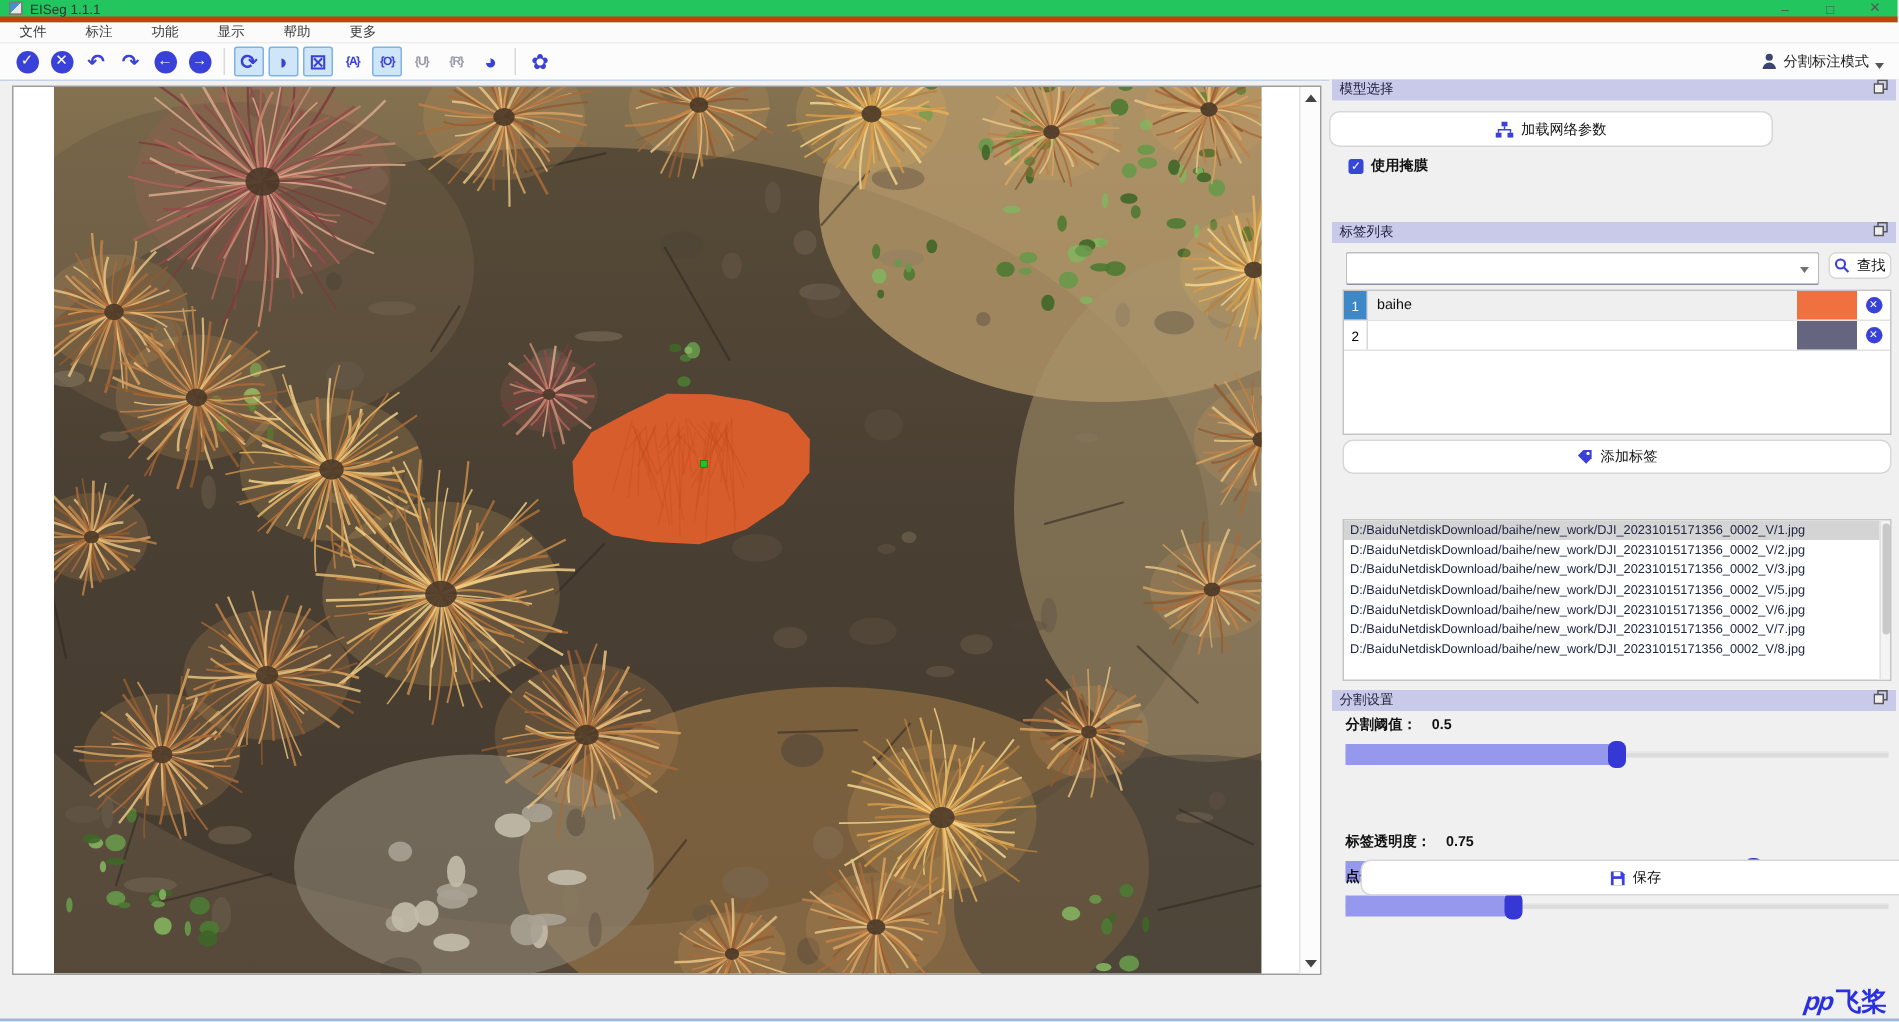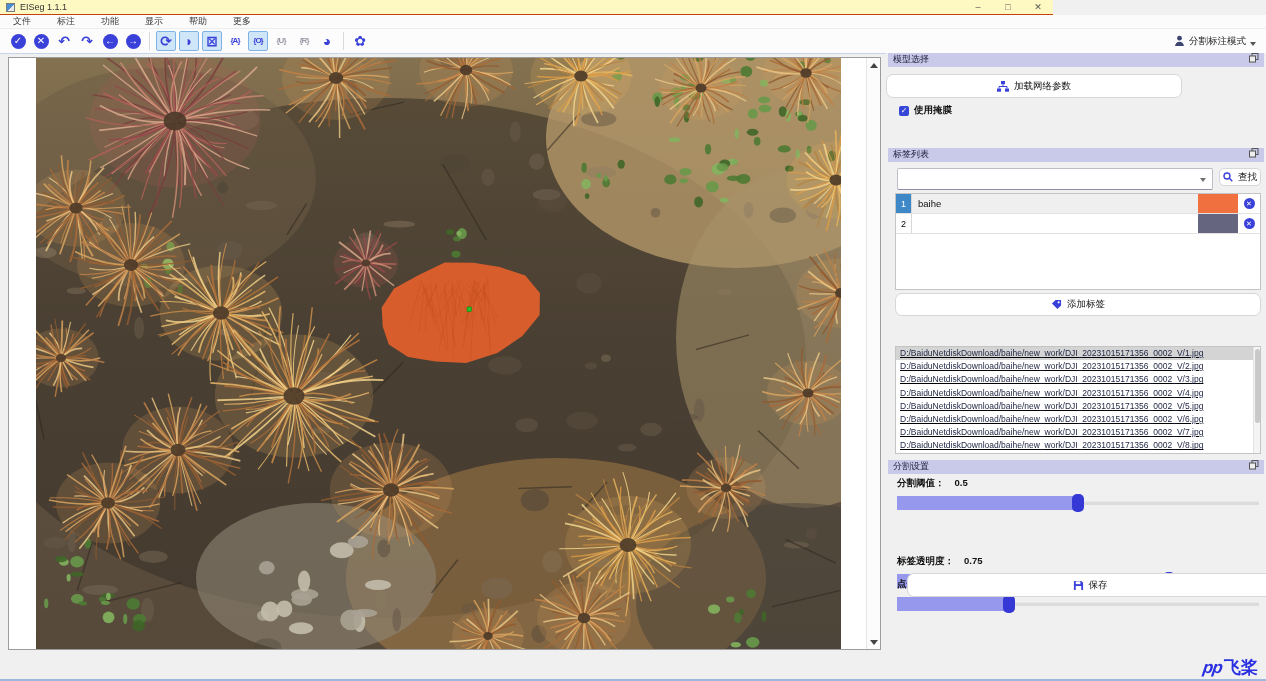--- a/index.html
+++ b/index.html
@@ -1,21 +1,21 @@
 <!DOCTYPE html>
 <html><head>
 <meta charset="utf-8">
 <style>
   * { margin:0; padding:0; box-sizing:border-box; }
   html,body { width:1266px; height:681px; overflow:hidden; }
   body { font-family:"Liberation Sans","DejaVu Sans",sans-serif; background:#f0f0f0; position:relative; }
   .abs { position:absolute; }
 
   
-  .titlebar { left:0; top:0; width:1053px; height:15px; background:#fef9c3; display:flex; align-items:center; border-bottom:1px solid #c2410c;}
+  .titlebar { left:0; top:0; width:1265px; height:15px; background:#22c55e; display:flex; align-items:center; border-bottom:4px solid #c2410c;}
   .app-icon { width:9px; height:9px; margin:0 5px 0 6px; background:linear-gradient(135deg,#4a8fd4 0 50%,#e8e8e8 50% 100%); border:1px solid #7a7a7a; }
   .app-title { font-size:9px; color:#333; }
   .win-controls { margin-left:auto; display:flex; height:100%; }
   .win-btn { width:30px; height:100%; display:flex; align-items:center; justify-content:center; font-size:9px; color:#555; }
 
   
   .menubar { left:0; top:15px; width:1266px; height:14px; background:#fbfbfb; display:flex; align-items:center; border-bottom:1px solid #ededed; }
   .menu-item { font-size:9px; color:#3a3a3a; padding:0 13px; height:100%; display:flex; align-items:center; }
 
   
@@ -1644,26 +1644,25 @@
       </div>
     </div>
   <div class="btn" style="left:9px; top:240px; width:366px; height:23px;">
     <svg class="ic" width="11" height="11" viewBox="0 0 12 12">
       <path d="M1 5 L5 1 H11 V7 L7 11 Z" fill="#3a41d9"></path>
         <circle cx="8.4" cy="3.6" r="1.2" fill="#fff"></circle>
     </svg>
     <span>添加标签</span>
   </div>
 
-  <div class="file-list" style="top:293px; height:108px;text-decoration:underline;">
+  <div class="file-list" style="top:293px; height:108px;">
     <div id="file-rows">
         <div class="file-row sel">D:/BaiduNetdiskDownload/baihe/new_work/DJI_20231015171356_0002_V/1.jpg</div>
         <div class="file-row">D:/BaiduNetdiskDownload/baihe/new_work/DJI_20231015171356_0002_V/2.jpg</div>
         <div class="file-row">D:/BaiduNetdiskDownload/baihe/new_work/DJI_20231015171356_0002_V/3.jpg</div>
-        <div class="file-row">D:/BaiduNetdiskDownload/baihe/new_work/DJI_20231015171356_0002_V/4.jpg</div>
         <div class="file-row">D:/BaiduNetdiskDownload/baihe/new_work/DJI_20231015171356_0002_V/5.jpg</div>
         <div class="file-row">D:/BaiduNetdiskDownload/baihe/new_work/DJI_20231015171356_0002_V/6.jpg</div>
         <div class="file-row">D:/BaiduNetdiskDownload/baihe/new_work/DJI_20231015171356_0002_V/7.jpg</div>
         <div class="file-row">D:/BaiduNetdiskDownload/baihe/new_work/DJI_20231015171356_0002_V/8.jpg</div>
       </div>
     <div class="fl-scroll">
         <div class="fl-thumb"></div>
       </div>
   </div>
 

